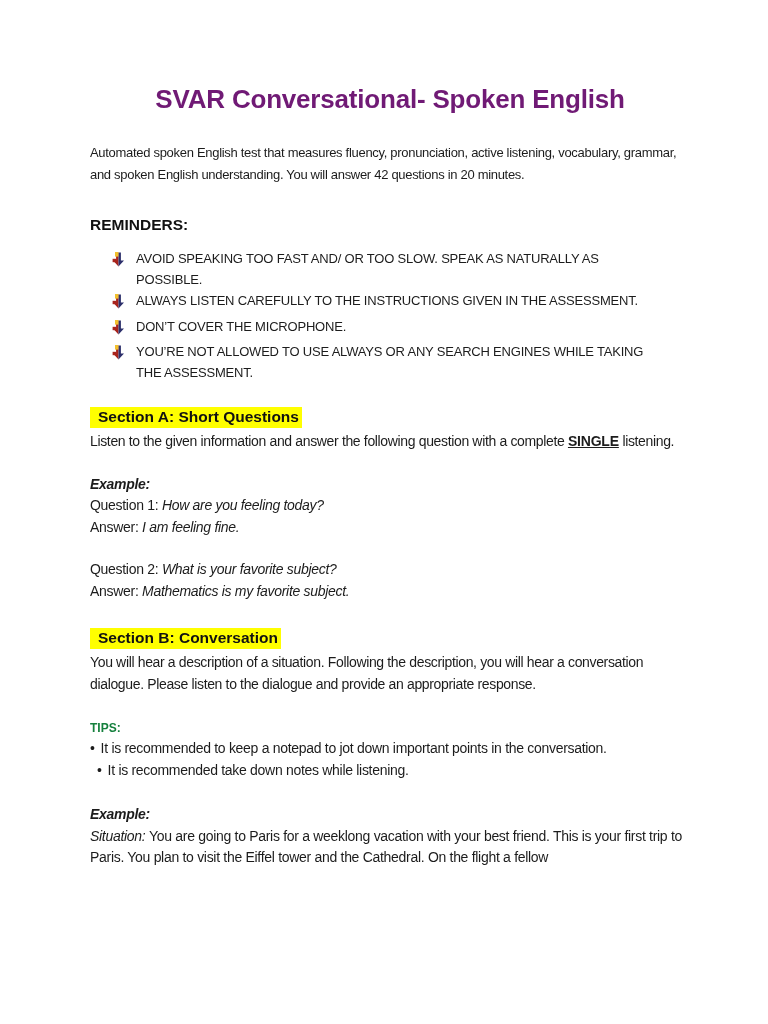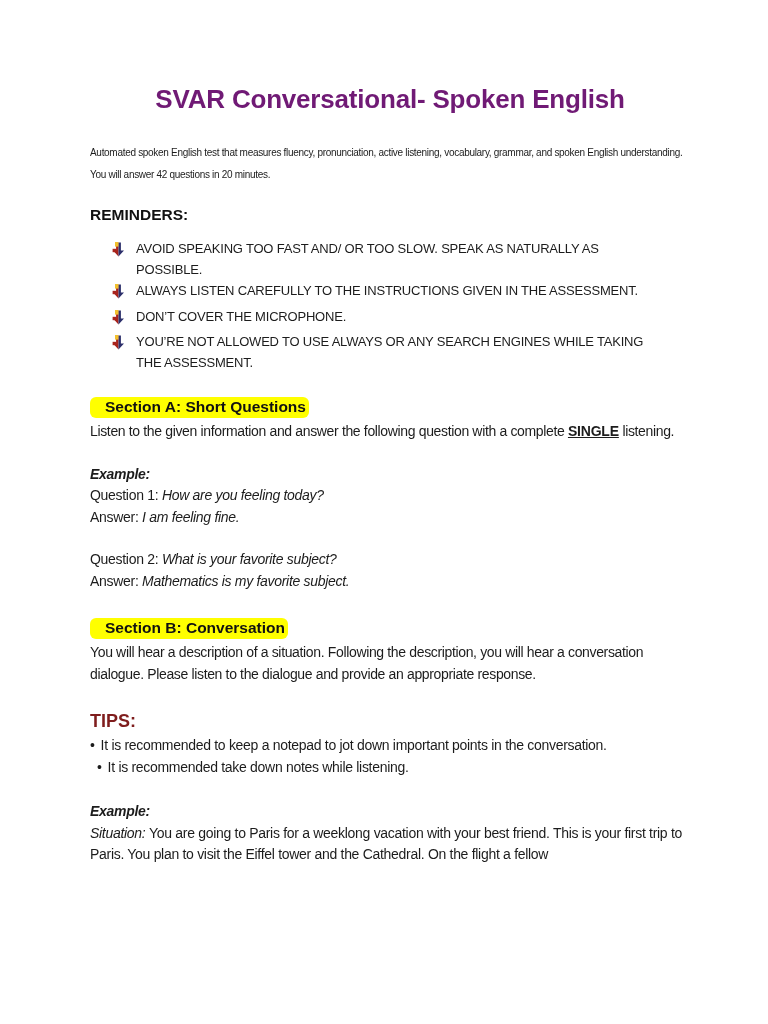--- a/index.html
+++ b/index.html
@@ -10,57 +10,57 @@
     font-family: "Liberation Sans", sans-serif;
     overflow: hidden;
   }
   .page { padding: 84px 78px 0 90px; }
 
   .doc-title {
     font-size: 26px; font-weight: 700; text-align: center;
     margin: 0 0 27px 0; letter-spacing: -0.2px; color: #701a75;
   }
   .intro {
-    font-size: 10px; line-height: 21.5px; letter-spacing: -0.3px;
-    margin: 0 0 21px 0;
+    font-size: 13px; line-height: 21.5px; letter-spacing: -0.3px;
+    margin: 0 0 31px 0;
   }
 
   .reminders-heading {
     font-size: 15.5px; font-weight: 700; margin: 0 0 15px 0; color: #111;
   }
   .reminder-list { margin: 0 0 0 22px; padding: 0; }
   .reminder-item {
     display: flex; align-items: flex-start; gap: 11px;
     font-size: 13px; line-height: 20.5px; letter-spacing: -0.2px;
     margin: 0 0 1px 0; max-width: 552px;
   }
   .reminder-item .icon { flex: 0 0 13px; margin-top: 3px; }
 
   .section-heading {
     display: inline-block;
     font-size: 15.5px; font-weight: 700; color: #111;
-    padding: 1px 3px 2px 15px; margin: 0; border-radius: 6px;
+    padding: 1px 3px 2px 8px; margin: 0;
   }
   .hl { background: #ffff00; }
   .section-a { margin-top: 24px; }
   .section-b { margin-top: 26px; }
   .section-body {
     font-size: 14px; line-height: 21.5px; letter-spacing: -0.35px;
     margin: 3px 0 0 0; max-width: 600px;
   }
   .emph-underline { font-weight: 700; text-decoration: underline; letter-spacing: -0.2px; }
 
   .example-block { margin-top: 21px; font-size: 14px; line-height: 21.5px; letter-spacing: -0.3px; }
   .example-label { font-weight: 700; font-style: italic; }
   .qa-line { margin: 0; }
   .qa-gap { height: 21px; }
   .it { font-style: italic; }
 
   .tips-block { margin-top: 26px; }
-  .tips-heading { font-size: 18px; font-weight: 700; margin: 0 0 3px 0; color: #7f1d1d; }
+  .tips-heading { font-size: 12px; font-weight: 700; margin: 0 0 3px 0; color: #15803d; }
   .tip-line {
     font-size: 14px; line-height: 21.5px; letter-spacing: -0.3px; margin: 0;
   }
   .tip-indent { padding-left: 7px; }
   .tip-dot { margin-right: 6px; }
 
   .example-b { margin-top: 23px; }
   .situation-text { max-width: 600px; }
 </style>
 </head>

